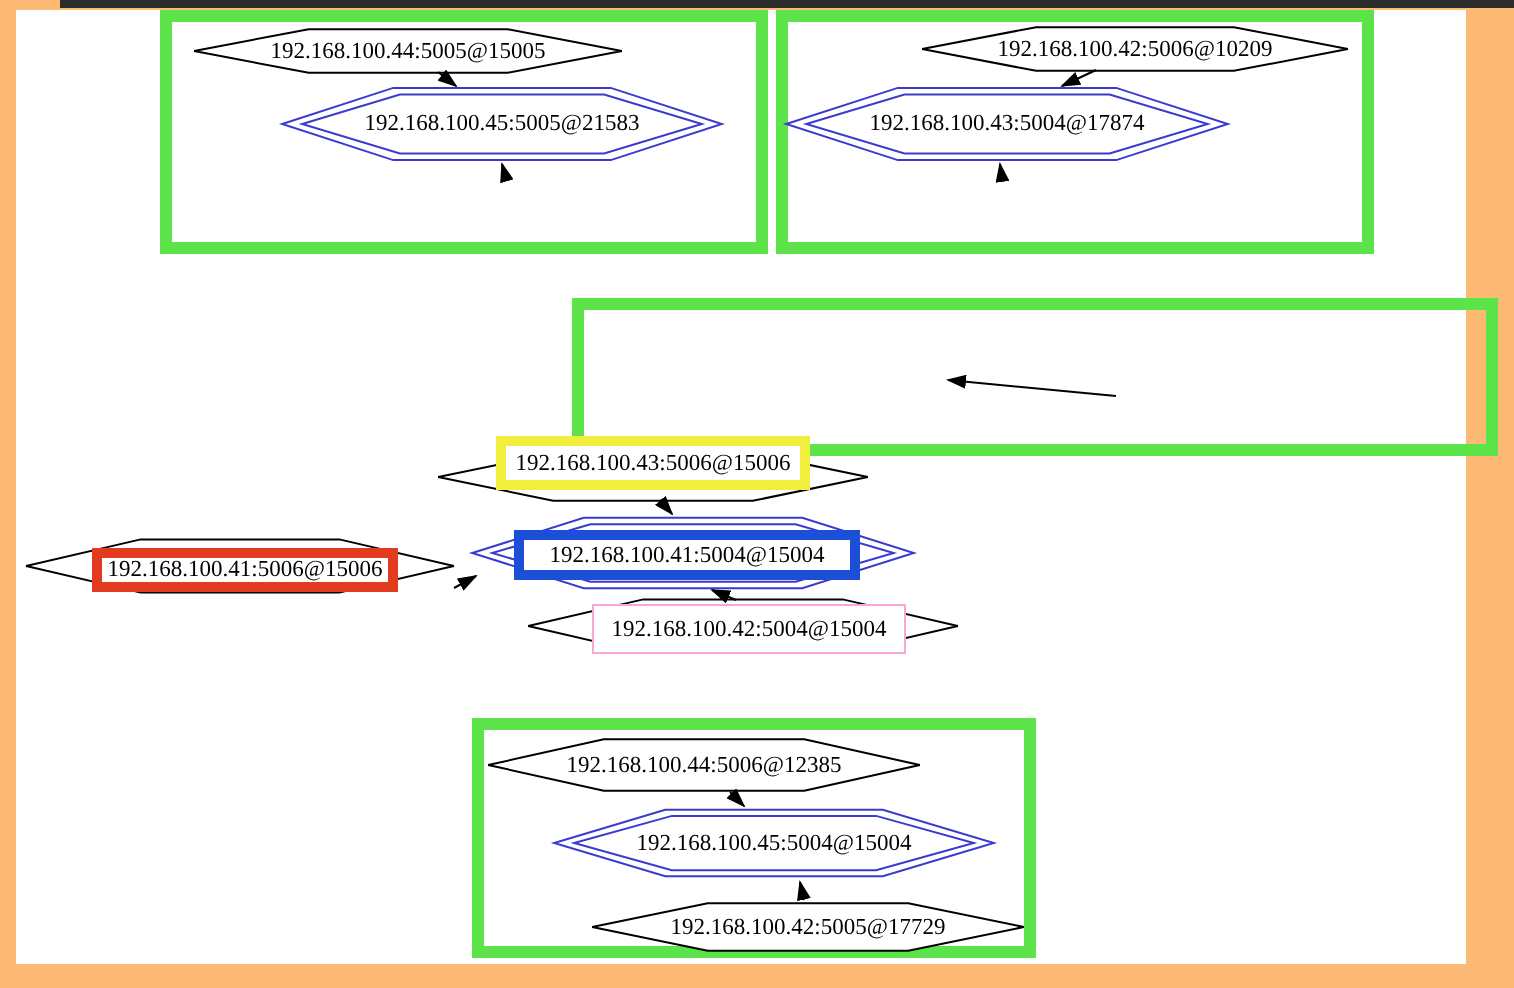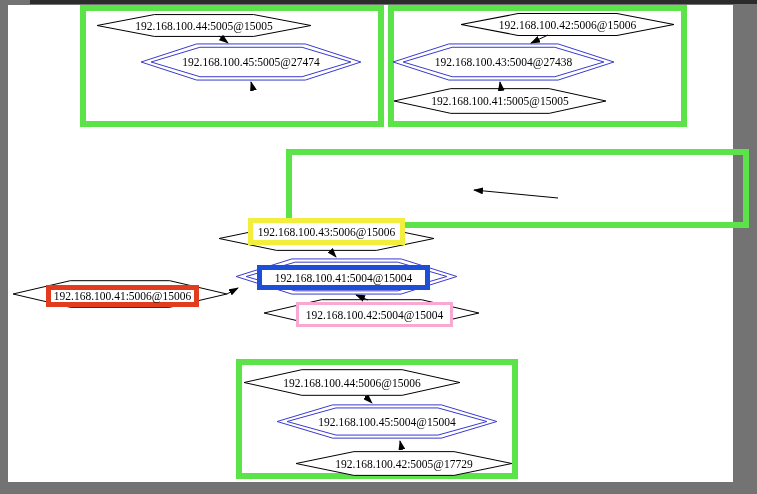--- a/index.html
+++ b/index.html
@@ -1,33 +1,33 @@
 <!DOCTYPE html>
 <html><head>
 <meta charset="utf-8">
 <style>
   html,body{margin:0;padding:0;background:#1f1f1f;}
-  #page{position:relative;width:757px;height:494px;background:#737373;overflow:hidden;
+  #page{position:relative;width:757px;height:494px;background:#fdba74;overflow:hidden;
         font-family:"Liberation Serif", serif;}
   #topstrip{position:absolute;left:30px;top:0;width:727px;height:4px;background:#2b2b2b;}
   #canvas{position:absolute;left:8px;top:5px;width:725px;height:477px;background:#ffffff;}
   .cluster{position:absolute;box-sizing:border-box;border:6px solid #5be349;background:transparent;z-index:1;}
   .node{position:absolute;z-index:2;}
   .node svg{position:absolute;left:0;top:0;width:100%;height:100%;overflow:visible;display:block;}
   .hex-black{fill:#ffffff;stroke:#000000;stroke-width:1;vector-effect:non-scaling-stroke;}
   .hex-blue{fill:#ffffff;stroke:#3a3ad0;stroke-width:1;vector-effect:non-scaling-stroke;}
   .hex-blue-inner{fill:none;stroke:#3a3ad0;stroke-width:1;vector-effect:non-scaling-stroke;}
   .lbl{position:absolute;left:0;top:0;right:0;bottom:0;display:flex;align-items:center;justify-content:center;
        font-size:11.5px;color:#000;white-space:nowrap;}
   .hl{position:absolute;box-sizing:border-box;background:#ffffff;display:flex;align-items:center;justify-content:center;z-index:3;}
   .hl .lbl{position:static;}
   .hl-yellow{border:5px solid #f2ee3e;}
   .hl-magenta{border:5px solid #1d4ed8;}
   .hl-red{border:5px solid #e23c1e;}
-  .hl-orange{border:3px solid #f9a8d4;}
+  .hl-orange{border:1px solid #f9a8d4;}
   #edges{position:absolute;left:0;top:0;z-index:10;pointer-events:none;}
   #edges line{stroke:#000;stroke-width:1;}
 </style>
 </head>
 <body>
 
 <div id="page">
   <div id="topstrip"></div>
   <div id="canvas">
 
@@ -40,83 +40,77 @@
       <svg viewBox="0 0 200 40" preserveAspectRatio="none">
         <polygon class="hex-black" points="1,20 54,1 146,1 199,20 146,39 54,39"></polygon>
         </svg>
       <span class="lbl">192.168.100.44:5005@15005</span>
     </div>
     <div class="node" style="left:132px;top:38px;width:222px;height:38px">
       <svg viewBox="0 0 200 40" preserveAspectRatio="none">
         <polygon class="hex-blue" points="1,20 51,1 149,1 199,20 149,39 51,39"></polygon>
         <polygon class="hex-blue-inner" points="10,20 54,4.5 146,4.5 190,20 146,35.5 54,35.5"></polygon>
         </svg>
-      <span class="lbl">192.168.100.45:5005@27474</span>
+      <span class="lbl">192.168.100.45:5005@21583</span>
     </div>
 
     <div class="node" style="left:452px;top:8px;width:215px;height:23px">
       <svg viewBox="0 0 200 40" preserveAspectRatio="none">
         <polygon class="hex-black" points="1,20 54,1 146,1 199,20 146,39 54,39"></polygon>
         </svg>
-      <span class="lbl">192.168.100.42:5006@15006</span>
+      <span class="lbl">192.168.100.42:5006@10209</span>
     </div>
     <div class="node" style="left:384px;top:38px;width:223px;height:38px">
       <svg viewBox="0 0 200 40" preserveAspectRatio="none">
         <polygon class="hex-blue" points="1,20 51,1 149,1 199,20 149,39 51,39"></polygon>
         <polygon class="hex-blue-inner" points="10,20 54,4.5 146,4.5 190,20 146,35.5 54,35.5"></polygon>
         </svg>
-      <span class="lbl">192.168.100.43:5004@27438</span>
-    </div>
-    <div class="node" style="left:385px;top:83px;width:214px;height:26px">
-      <svg viewBox="0 0 200 40" preserveAspectRatio="none">
-        <polygon class="hex-black" points="1,20 54,1 146,1 199,20 146,39 54,39"></polygon>
-        </svg>
-      <span class="lbl">192.168.100.41:5005@15005</span>
+      <span class="lbl">192.168.100.43:5004@17874</span>
     </div>
 
 
     <div class="node" style="left:210px;top:221px;width:217px;height:25px">
       <svg viewBox="0 0 200 40" preserveAspectRatio="none">
         <polygon class="hex-black" points="1,20 54,1 146,1 199,20 146,39 54,39"></polygon>
         </svg>
       <div class="hl hl-yellow" style="left:30px;top:-8px;width:157px;height:27px">
         <span class="lbl">192.168.100.43:5006@15006</span>
       </div>
     </div>
     <div class="node" style="left:227px;top:253px;width:223px;height:37px">
       <svg viewBox="0 0 200 40" preserveAspectRatio="none">
         <polygon class="hex-blue" points="1,20 51,1 149,1 199,20 149,39 51,39"></polygon>
         <polygon class="hex-blue-inner" points="10,20 54,4.5 146,4.5 190,20 146,35.5 54,35.5"></polygon>
         </svg>
       <div class="hl hl-magenta" style="left:22px;top:7px;width:173px;height:25px">
         <span class="lbl">192.168.100.41:5004@15004</span>
       </div>
     </div>
-    <div class="node" style="left:4px;top:275px;width:216px;height:28px">
+    <div class="node" style="left:4px;top:264px;width:216px;height:28px">
       <svg viewBox="0 0 200 40" preserveAspectRatio="none">
         <polygon class="hex-black" points="1,20 54,1 146,1 199,20 146,39 54,39"></polygon>
         </svg>
       <div class="hl hl-red" style="left:34px;top:5px;width:153px;height:22px">
         <span class="lbl">192.168.100.41:5006@15006</span>
       </div>
     </div>
     <div class="node" style="left:255px;top:294px;width:217px;height:28px">
       <svg viewBox="0 0 200 40" preserveAspectRatio="none">
         <polygon class="hex-black" points="1,20 54,1 146,1 199,20 146,39 54,39"></polygon>
         </svg>
       <div class="hl hl-orange" style="left:33px;top:3px;width:157px;height:25px">
         <span class="lbl">192.168.100.42:5004@15004</span>
       </div>
     </div>
 
     <div class="node" style="left:235px;top:364px;width:218px;height:27px">
       <svg viewBox="0 0 200 40" preserveAspectRatio="none">
         <polygon class="hex-black" points="1,20 54,1 146,1 199,20 146,39 54,39"></polygon>
         </svg>
-      <span class="lbl">192.168.100.44:5006@15006</span>
+      <span class="lbl">192.168.100.44:5006@12385</span>
     </div>
     <div class="node" style="left:268px;top:399px;width:222px;height:35px">
       <svg viewBox="0 0 200 40" preserveAspectRatio="none">
         <polygon class="hex-blue" points="1,20 51,1 149,1 199,20 149,39 51,39"></polygon>
         <polygon class="hex-blue-inner" points="10,20 54,4.5 146,4.5 190,20 146,35.5 54,35.5"></polygon>
         </svg>
       <span class="lbl">192.168.100.45:5004@15004</span>
     </div>
     <div class="node" style="left:287px;top:446px;width:218px;height:25px">
       <svg viewBox="0 0 200 40" preserveAspectRatio="none">

